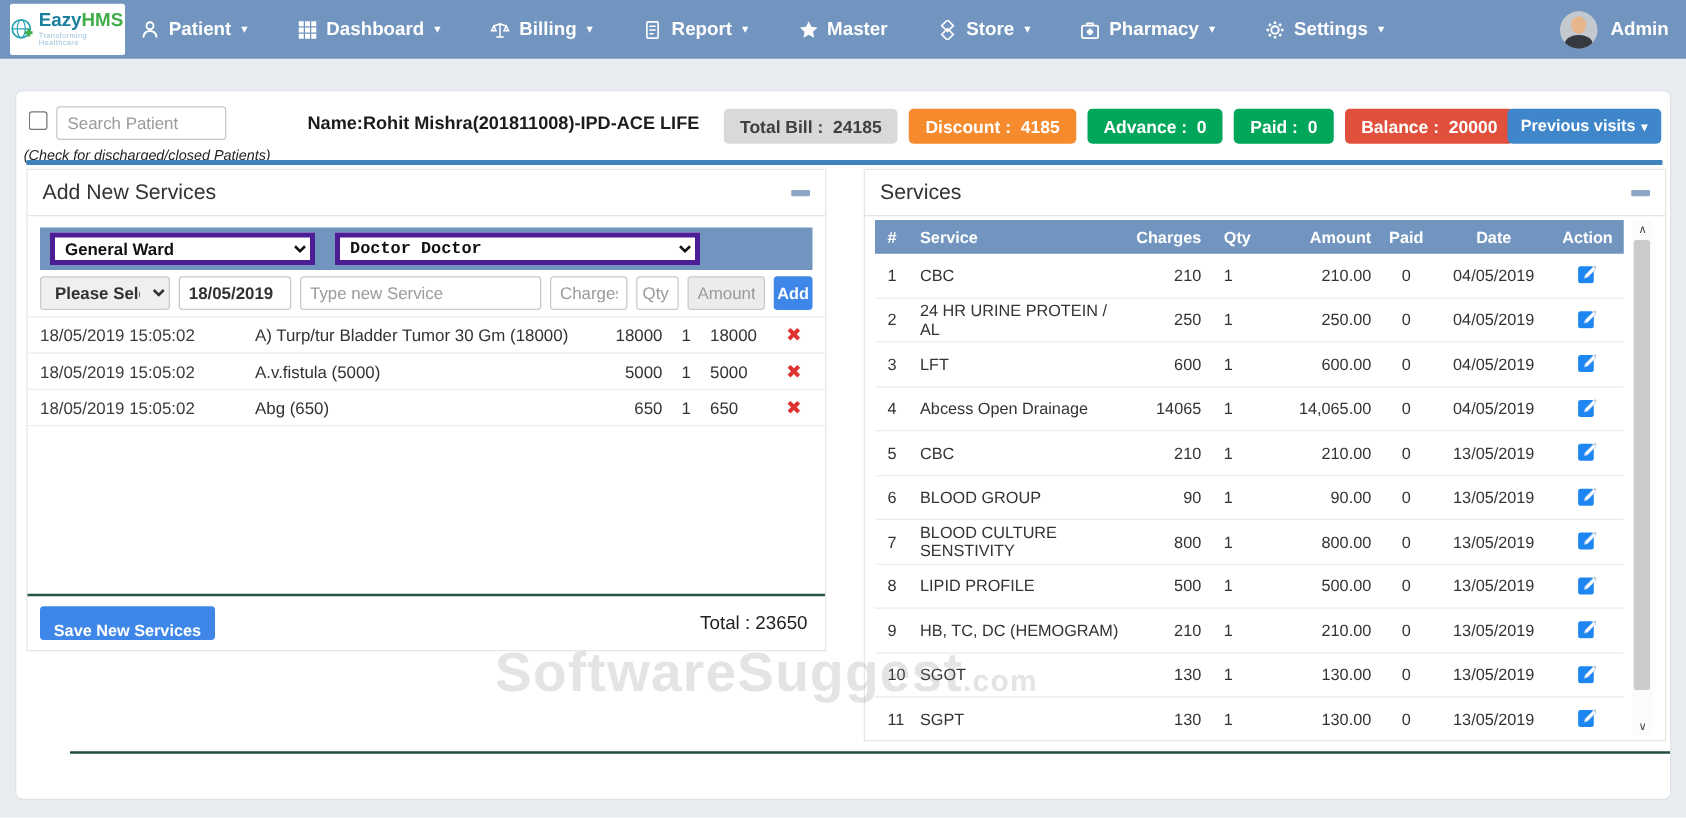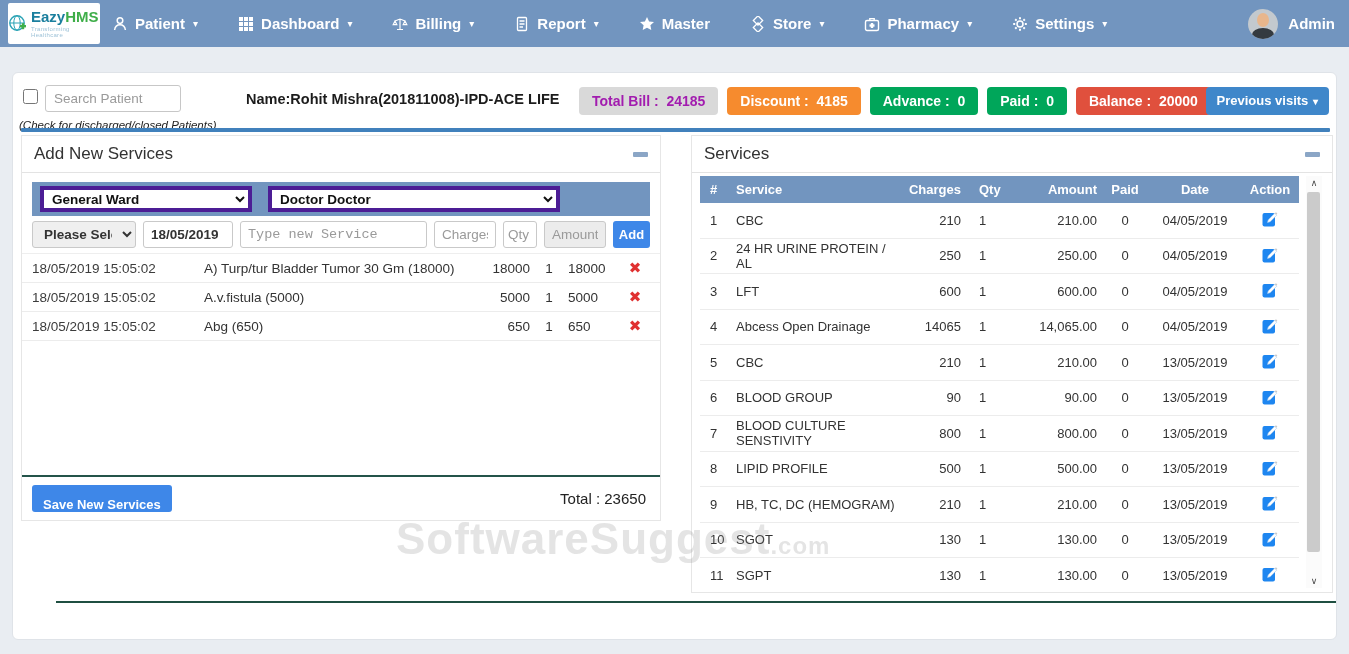--- a/index.html
+++ b/index.html
@@ -37,45 +37,45 @@
   
   .chk { position:absolute; left:10px; top:16px; width:15px; height:15px; }
   .search-input { position:absolute; left:32px; top:12px; width:136px; height:27px; border:1px solid #c7c7c7; border-radius:3px; padding:0 8px; font-size:13.5px; color:#333; }
   .search-input::placeholder { color:#9a9a9a; }
   .check-note { position:absolute; left:6px; top:46px; font-style:italic; font-size:11.5px; color:#222; }
   .patient-name { position:absolute; left:233px; top:18px; font-size:14.5px; color:#1c1c1c; }
   .patient-name .nl { font-weight:600; }
   .patient-name .nv { font-weight:700; }
   .badges { position:absolute; left:566px; top:14px; display:flex; gap:9px; }
   .badge { height:28px; line-height:28px; padding:0 13px; border-radius:4px; font-weight:700; font-size:14px; color:#fff; white-space:nowrap; }
-  .badge-gray { background:#d9d9d9; color:#a21caf; }
+  .badge-gray { background:#d9d9d9; color:#404040; }
   .badge-orange { background:#f68b2e; }
   .badge-green { background:#00a65a; }
   .badge-red { background:#e0503d; }
   .prev-visits { position:absolute; right:7px; top:14px; height:28px; line-height:28px; padding:0 11px; background:#3f87ca; color:#fff; font-weight:700; font-size:13px; border:none; border-radius:4px; cursor:pointer; white-space:nowrap; }
   .divider { position:absolute; left:8px; top:55px; width:1309px; height:4px; background:#4181bc; border-radius:1px; }
 
   
   .panel { position:absolute; background:#fff; border:1px solid #e6e6e6; }
   .left-panel { left:8px; top:62px; width:640px; height:386px; }
   .right-panel { left:678px; top:62px; width:642px; height:458px; overflow:hidden; }
   .panel-header { height:37px; display:flex; align-items:center; justify-content:space-between; padding:0 12px; border-bottom:1px solid #e3e3e3; font-size:17px; color:#333; }
   .minus-icon { width:15px; height:5px; background:#8ba6c6; border-radius:1px; cursor:pointer; }
 
   
   .toolbar { height:34px; background:#7295bf; margin:9px 10px 0; display:flex; align-items:center; padding:0 8px; gap:16px; }
   .sel { height:26px; border:4px solid #4c1d95; background:#fff; font-weight:700; font-size:13.5px; color:#111; padding:0 4px; }
   .sel-ward { width:212px; }
-  .sel-doctor { width:292px; }
+  .sel-doctor { width:292px;font-family:Liberation Mono, monospace; }
   .input-row { height:38px; display:flex; align-items:center; gap:7px; padding:0 10px; border-bottom:1px solid #eee; }
   .input-row input, .input-row select { height:27px; border:1px solid #c9c9c9; border-radius:3px; font-size:13.5px; color:#333; padding:0 7px; }
   .input-row input::placeholder { color:#9a9a9a; }
   .sel-type { width:104px; font-weight:700; padding:0 2px; }
   .inp-date { width:90px; font-weight:600; }
-  .inp-service { width:205px;font-family:Liberation Mono, monospace; }
+  .inp-service { width:205px; }
   .inp-charges { width:62px; }
   .inp-qty { width:34px; padding:0 4px !important; }
   .inp-amount { width:62px; background:#ececec; }
   .btn-blue { background:#3e87e8; color:#fff; font-weight:700; border:none; border-radius:3px; cursor:pointer; }
   .add-btn { width:42px; height:27px; font-size:13px; }
   .pending-row { height:29px; display:flex; align-items:center; padding:0 10px; border-bottom:1px solid #ececec; font-size:13.5px; color:#333; }
   .p-time { width:172px; color:#3c3c3c; }
   .p-name { flex:1; }
   .p-charges { width:58px; text-align:right; padding-right:6px; }
   .p-qty { width:26px; text-align:center; }

